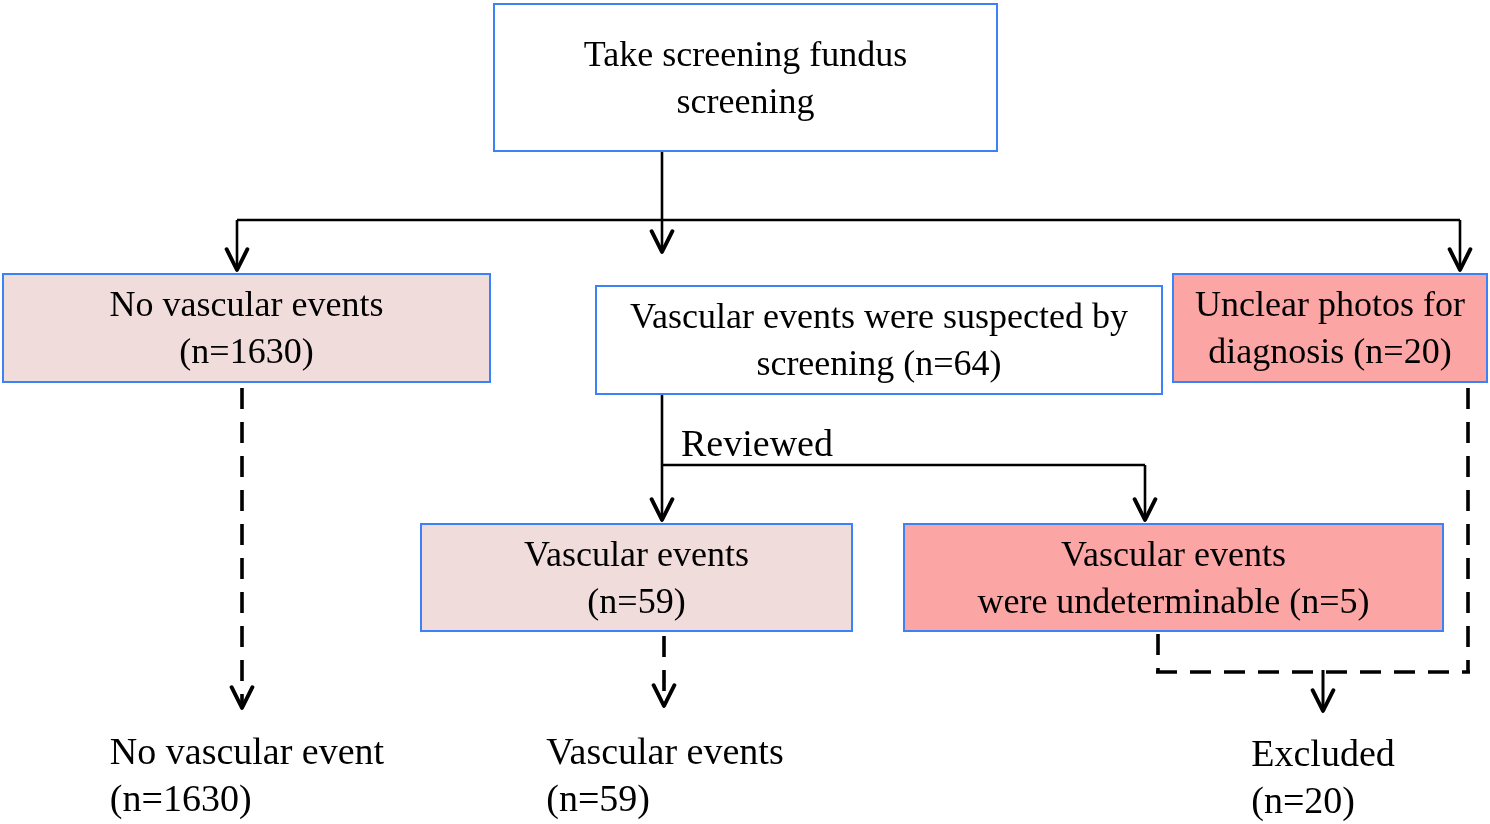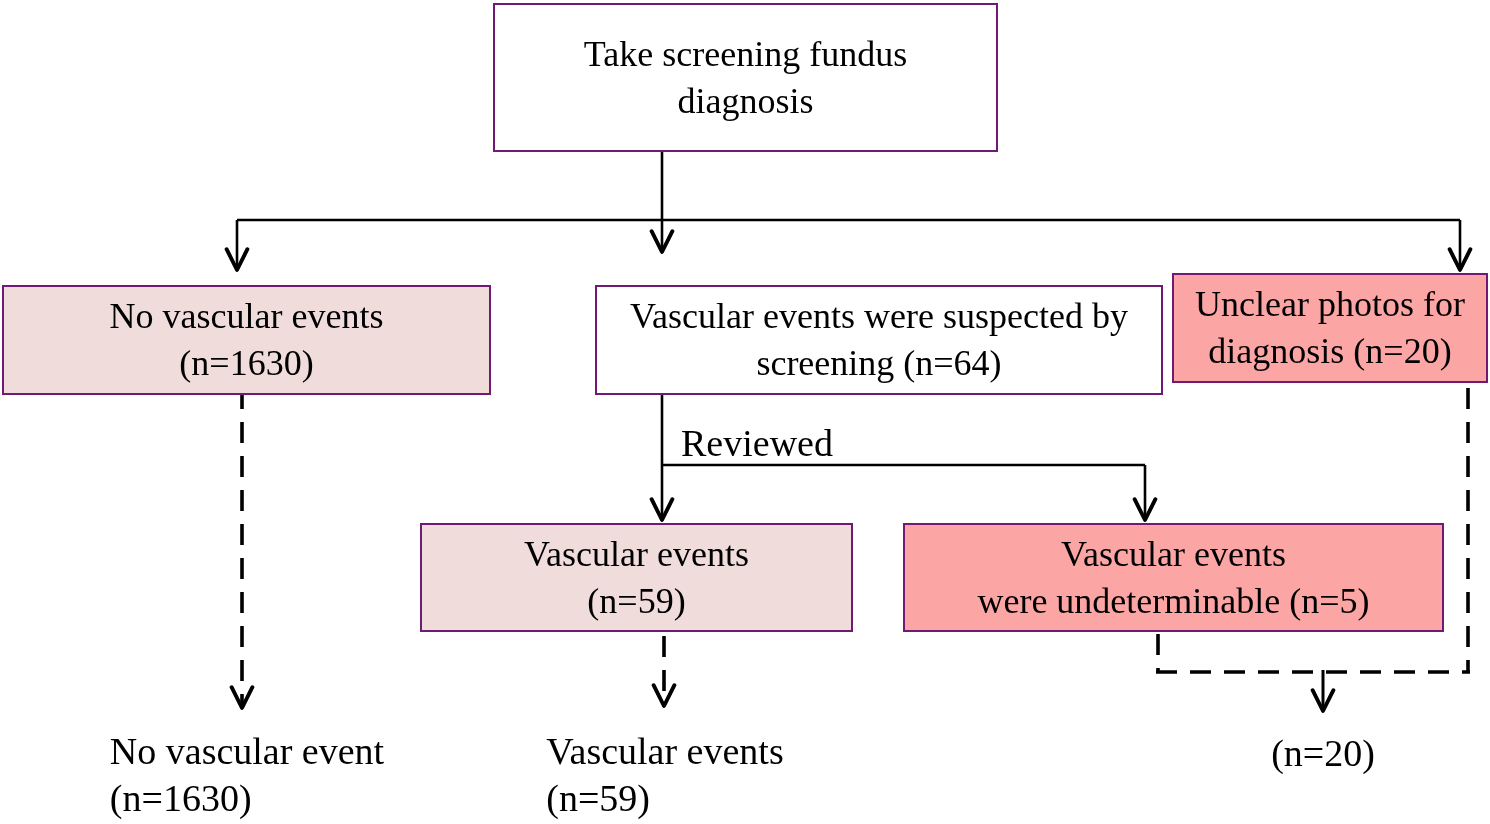--- a/index.html
+++ b/index.html
@@ -13,21 +13,21 @@
     overflow: hidden;
   }
   #connectors {
     position: absolute;
     left: 0; top: 0;
     width: 1490px; height: 824px;
   }
   .node {
     position: absolute;
     box-sizing: border-box;
-    border: 2px solid #701a75;
+    border: 2px solid #3b82f6;
     display: flex;
     flex-direction: column;
     align-items: center;
     justify-content: center;
     text-align: center;
     font-size: 36px;
     line-height: 47px;
   }
   .fill-white { background: #ffffff; }
   .fill-pink  { background: #f1dcdc; }
@@ -76,24 +76,24 @@
       <path d="M242,388 V708" marker-end="url(#arrow)"></path>
       <path d="M664,636 V706" marker-end="url(#arrow)"></path>
       <path d="M1158,634 V672"></path>
       <path d="M1468,388 V672"></path>
       <path d="M1156,672 H1470"></path>
     </g>
   </svg>
 
   <div class="node fill-white" style="left:493px; top:3px; width:505px; height:149px;">
     <span>Take screening fundus</span>
-    <span>diagnosis</span>
+    <span>screening</span>
   </div>
 
-  <div class="node fill-pink" style="left:2px; top:273px; width:489px; height:110px;margin-top:12px;">
+  <div class="node fill-pink" style="left:2px; top:273px; width:489px; height:110px;">
     <span>No vascular events</span>
     <span>(n=1630)</span>
   </div>
 
   <div class="node fill-white" style="left:595px; top:285px; width:568px; height:110px;">
     <span>Vascular events were suspected by</span>
     <span>screening (n=64)</span>
   </div>
 
   <div class="node fill-blue" style="left:1172px; top:273px; width:316px; height:110px;">
@@ -117,16 +117,17 @@
     <span>No vascular event</span>
     <span>(n=1630)</span>
   </div>
 
   <div class="terminal" style="left:665px; top:728px;">
     <span>Vascular events</span>
     <span>(n=59)</span>
   </div>
 
   <div class="terminal" style="left:1323px; top:730px;">
+    <span>Excluded</span>
     <span>(n=20)</span>
   </div>
 
 </div>
 
 </body></html>

